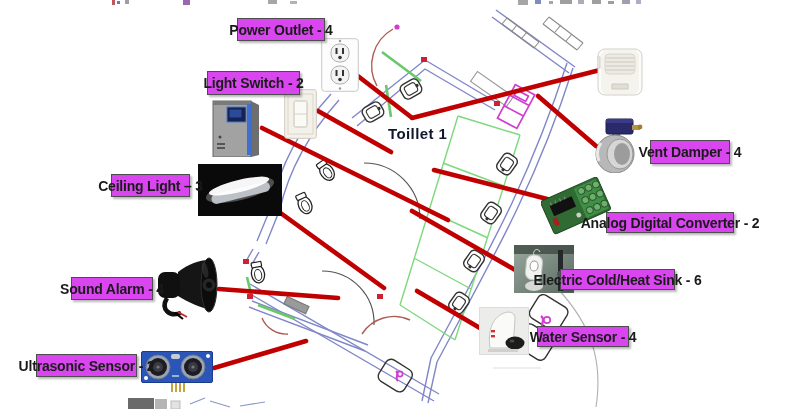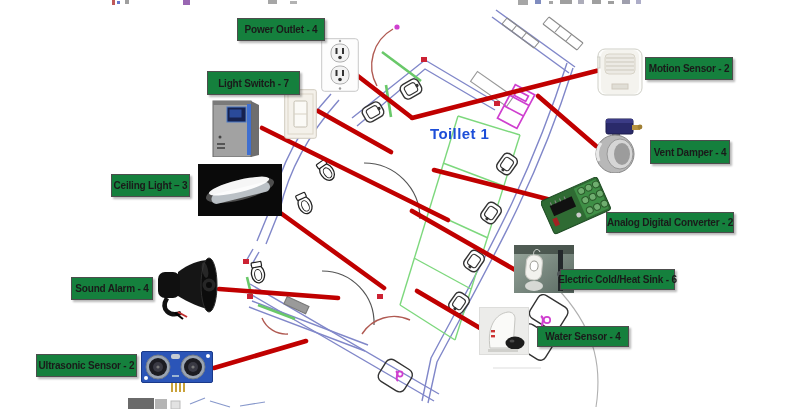--- a/index.html
+++ b/index.html
@@ -4,28 +4,28 @@
 <style>
   html,body{margin:0;padding:0;background:#fff;}
   .canvas{
     position:relative;width:802px;height:409px;background:#ffffff;overflow:hidden;
     font-family:"Liberation Sans", sans-serif;
   }
   .plan-svg{position:absolute;left:0;top:0;}
   .dev{position:absolute;}
   .lbl{
     position:absolute;display:flex;align-items:center;justify-content:center;
-    background:#15803d;border:1.4px solid #4d4d4d;
+    background:#d946ef;border:1.4px solid #4d4d4d;
     box-shadow:1.5px 2px 2px rgba(0,0,0,0.28);
-    font-size:10px;font-weight:bold;color:#1a1a1a;white-space:nowrap;
+    font-size:14px;font-weight:bold;color:#1a1a1a;white-space:nowrap;
     letter-spacing:-0.2px;
   }
   .room-title{
     position:absolute;left:388px;top:125px;
-    font-size:15px;font-weight:bold;color:#1d4ed8;letter-spacing:0.4px;margin-left:42px;
+    font-size:15px;font-weight:bold;color:#0f172a;letter-spacing:0.4px;
   }
 </style>
 </head>
 <body>
 
 <div class="canvas">
 
   <svg class="plan-svg" width="802" height="409" viewBox="0 0 802 409">
     <defs>
       <g id="ur">
@@ -330,25 +330,24 @@
     <rect x="0.5" y="0.5" width="49" height="47" fill="#ececea" stroke="#dddddb"></rect>
     <path d="M11,41 C8,20 16,7 29,5 C34,5 36,8 36,12 L34,41 Z" fill="#fafaf8" stroke="#c6c6c2"></path>
     <rect x="12" y="23" width="4" height="2.4" fill="#c33"></rect>
       <rect x="12" y="28" width="4" height="2.4" fill="#c33"></rect>
     <ellipse cx="36" cy="36" rx="9.5" ry="6.5" fill="#1c1c1c"></ellipse>
     <ellipse cx="33" cy="34" rx="2.5" ry="1.5" fill="#4a4a4a"></ellipse>
     <rect x="9" y="42" width="30" height="3" fill="#d0d0cc"></rect>
   </svg>
 
   <div class="lbl" style="left:237px;top:18px;width:86px;height:21px">Power Outlet - 4</div>
-  <div class="lbl" style="left:207px;top:71px;width:91px;height:22px">Light Switch - 7</div>
+  <div class="lbl" style="left:207px;top:71px;width:91px;height:22px">Light Switch - 2</div>
   <div class="lbl" style="left:111px;top:174px;width:77px;height:21px">Ceiling Light – 3</div>
   <div class="lbl" style="left:71px;top:277px;width:80px;height:21px">Sound Alarm - 4</div>
   <div class="lbl" style="left:36px;top:354px;width:99px;height:21px">Ultrasonic Sensor - 2</div>
-  <div class="lbl" style="left:645px;top:57px;width:86px;height:21px">Motion Sensor - 2</div>
   <div class="lbl" style="left:650px;top:140px;width:78px;height:22px">Vent Damper - 4</div>
   <div class="lbl" style="left:606px;top:212px;width:126px;height:19px">Analog Digital Converter - 2</div>
   <div class="lbl" style="left:560px;top:269px;width:113px;height:19px">Electric Cold/Heat Sink - 6</div>
   <div class="lbl" style="left:537px;top:326px;width:90px;height:19px">Water Sensor - 4</div>
 
   <div class="room-title">Toillet 1</div>
 
 </div>
 
 </body></html>

